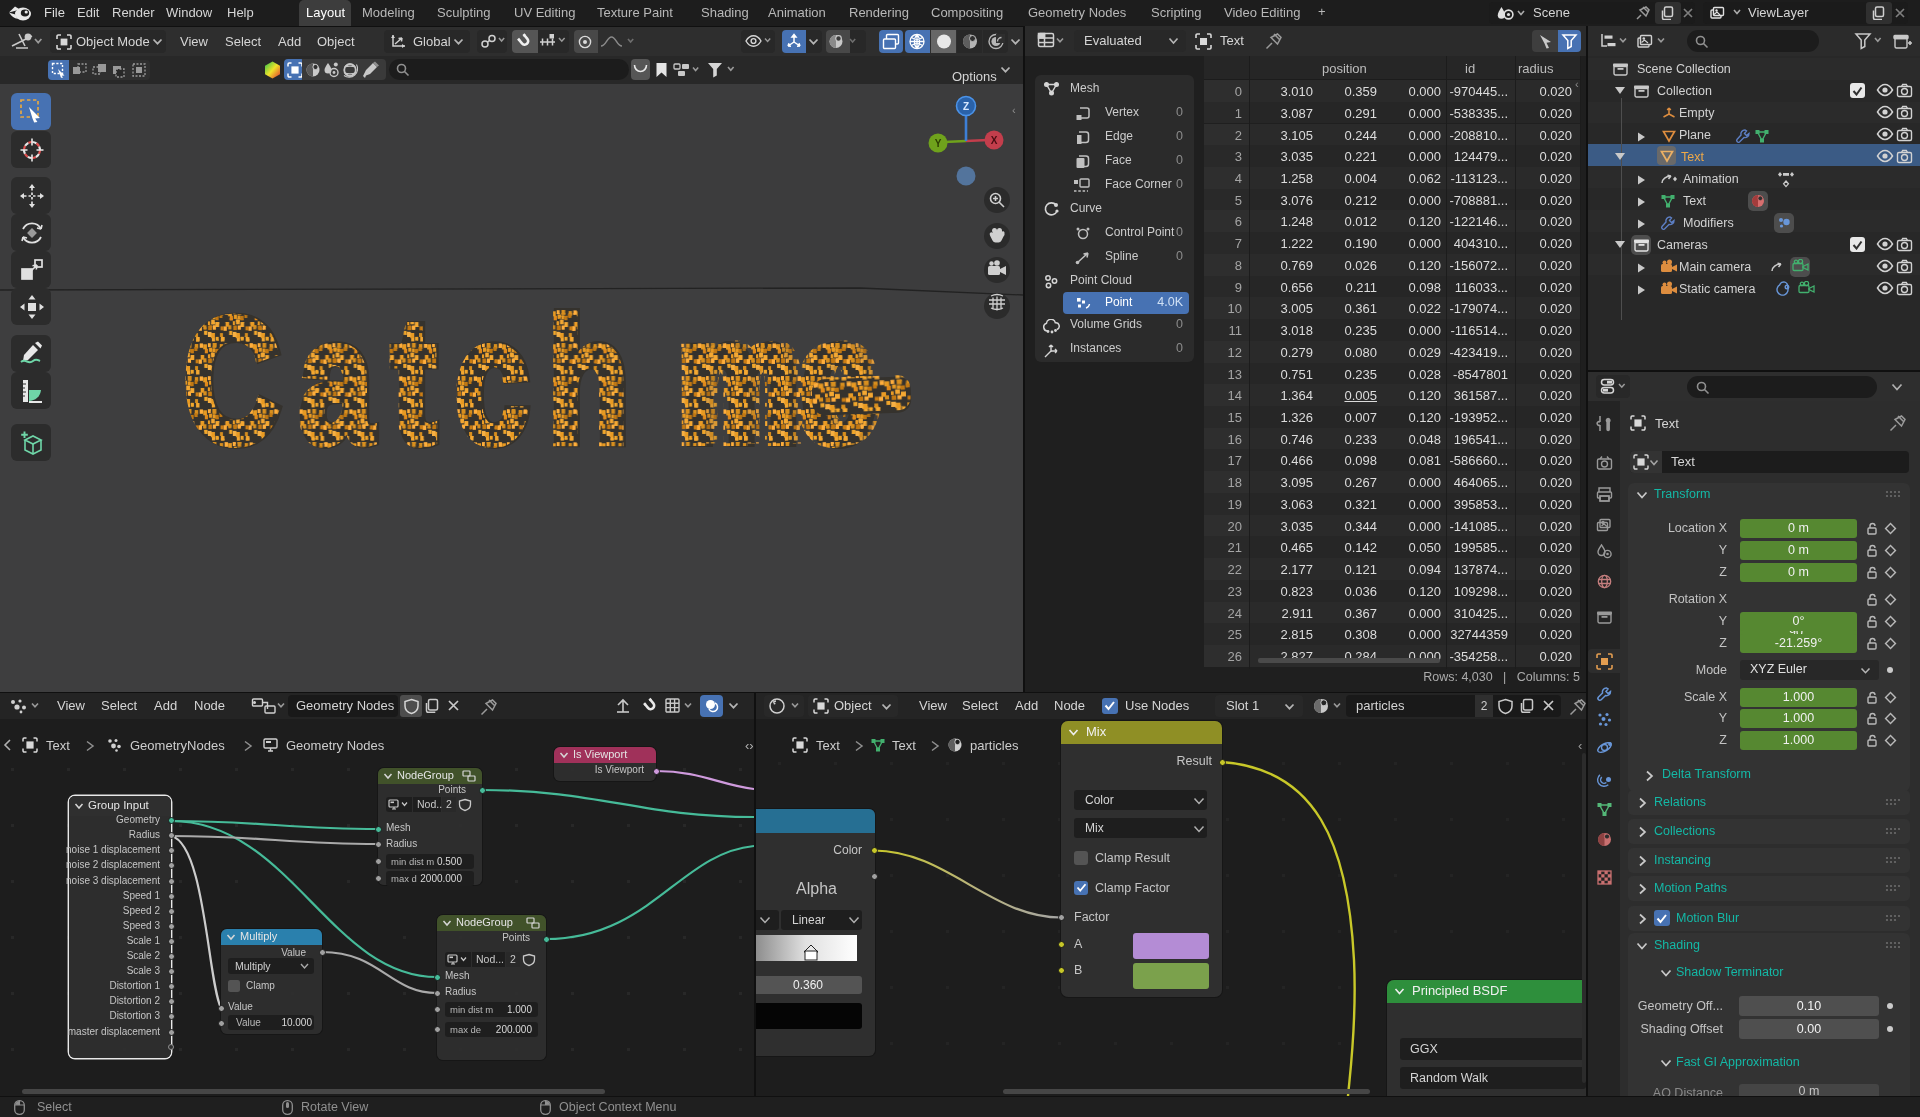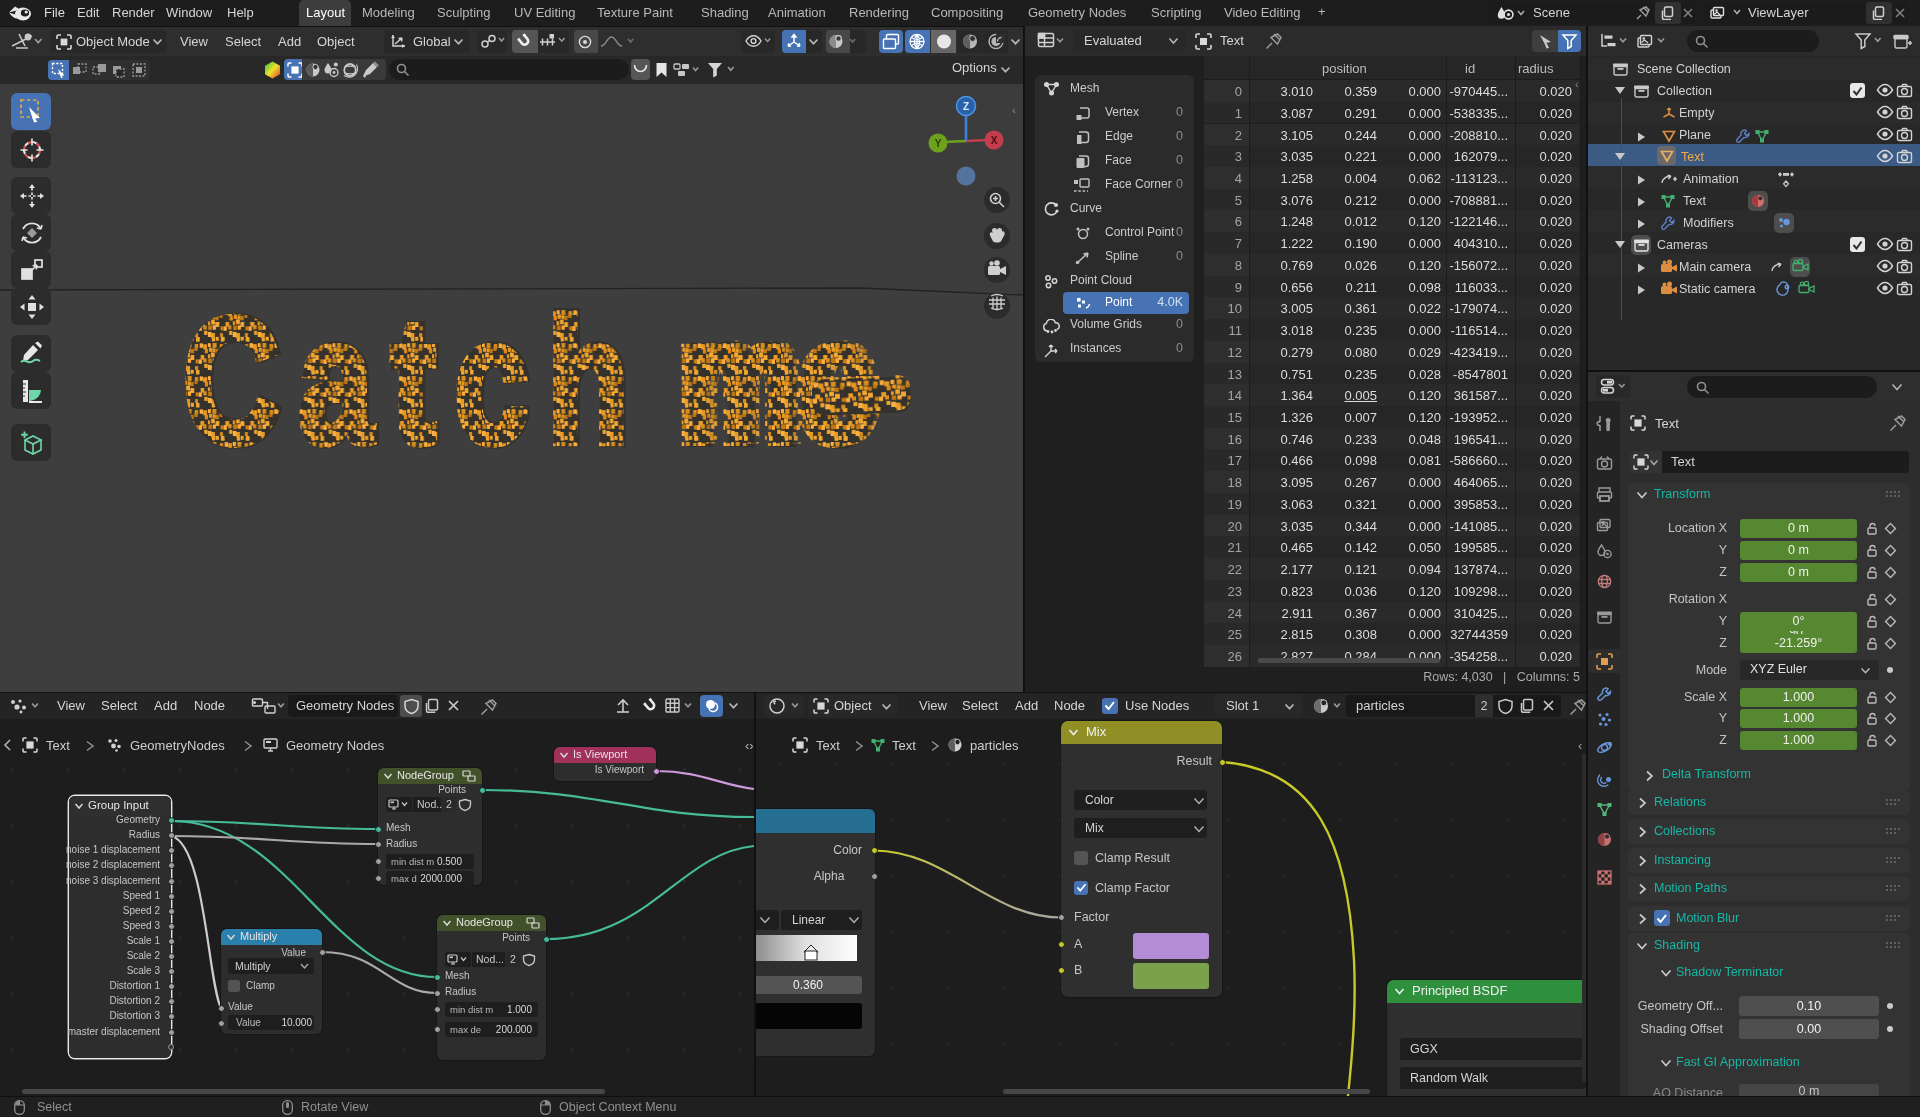--- a/index.html
+++ b/index.html
@@ -304,21 +304,21 @@
           <rect x="1" y="2" width="6" height="5" rx="1" fill="none" stroke="#c8c8c8" stroke-width="1.3"></rect>
           <rect x="9" y="2" width="7" height="5" rx="1"></rect>
           <rect x="5" y="9" width="7" height="5" rx="1"></rect>
           <path d="M20 5.5 l2.6 3 2.6 -3" stroke="#9a9a9a" stroke-width="1.5" fill="none"></path>
         </g>
       </svg>
  <svg class="abs" style="left:706px;top:5px;" width="34" height="18" viewBox="0 0 34 18">
         <path d="M2 2 H16 L10.8 8 V14.5 L7.2 16.5 V8 Z" fill="#d5d5d5"></path>
         <path d="M22 6 l2.8 3.2 2.8 -3.2" stroke="#9a9a9a" stroke-width="1.6" fill="none"></path>
       </svg>
- <div class="abs txt" style="left:952px;top:4px;">Options</div>
+ <div class="abs txt" style="left:952px;top:13px;">Options</div>
  <svg class="abs" style="left:1000px;top:10px;" width="11" height="8" viewBox="0 0 11 8">
         <path d="M1.5 1.5 l4 4.2 l4 -4.2" stroke="#b5b5b5" stroke-width="1.7" fill="none"></path>
       </svg>
 </div>
 
 <div class="abs" id="viewport" style="left:0;top:84px;width:1023px;height:608px;background:#3c3c3d;overflow:hidden;">
  <svg class="abs" style="left:0;top:0;" width="1023" height="608" viewBox="0 0 1023 608">
   <defs>
    <pattern id="pdots" width="33" height="33" patternUnits="userSpaceOnUse">
     <rect x="17.3" y="27.0" width="4.5" height="4.5" fill="#f4a832"></rect>
@@ -542,21 +542,21 @@
  <div class="abs ssv" style="left:282px;top:101.5px;">0.244</div>
  <div class="abs ssv" style="left:346px;top:101.5px;">0.000</div>
  <div class="abs ssv" style="left:413px;top:101.5px;">-208810...</div>
  <div class="abs ssv" style="left:477px;top:101.5px;">0.020</div>
  <div class="abs" style="left:179px;top:119.2px;width:45px;height:21.73px;background:#292929;"></div>
  <div class="abs" style="left:225px;top:119.2px;width:330px;height:21.73px;background:#262626;"></div>
  <div class="abs ssn" style="left:150px;top:123.2px;">3</div>
  <div class="abs ssv" style="left:218px;top:123.2px;">3.035</div>
  <div class="abs ssv" style="left:282px;top:123.2px;">0.221</div>
  <div class="abs ssv" style="left:346px;top:123.2px;">0.000</div>
- <div class="abs ssv" style="left:413px;top:123.2px;">162079...</div>
+ <div class="abs ssv" style="left:413px;top:123.2px;">124479...</div>
  <div class="abs ssv" style="left:477px;top:123.2px;">0.020</div>
  <div class="abs" style="left:179px;top:140.9px;width:45px;height:21.73px;background:#2e2e2e;"></div>
  <div class="abs" style="left:225px;top:140.9px;width:330px;height:21.73px;background:#2a2a2a;"></div>
  <div class="abs ssn" style="left:150px;top:144.9px;">4</div>
  <div class="abs ssv" style="left:218px;top:144.9px;">1.258</div>
  <div class="abs ssv" style="left:282px;top:144.9px;">0.004</div>
  <div class="abs ssv" style="left:346px;top:144.9px;">0.062</div>
  <div class="abs ssv" style="left:413px;top:144.9px;">-113123...</div>
  <div class="abs ssv" style="left:477px;top:144.9px;">0.020</div>
  <div class="abs" style="left:179px;top:162.7px;width:45px;height:21.73px;background:#292929;"></div>
@@ -1819,21 +1819,21 @@
           </linearGradient>
   </defs>
   <rect x="0" y="26" width="830" height="377" fill="url(#ndots2)"></rect>
   <path d="M118 157.5 C 190 157.5, 235 224.5, 305 224.5" stroke="url(#ygr)" stroke-width="2.2" fill="none"></path>
   <path d="M466 69 C 560 76, 592 150, 598 267 C 601 330, 594 380, 592 403" stroke="#c8c829" stroke-width="2.4" fill="none"></path>
  </svg>
  <div class="abs" style="left:-16px;top:115.6px;width:135px;height:247px;background:#2f2f2f;border-radius:6px;box-shadow:0 0 0 1px #161616;"></div>
  <div class="abs" style="left:-16px;top:115.6px;width:135px;height:24px;background:#266f93;border-radius:6px 6px 0 0;"></div>
  <div class="abs ngl" style="left:40px;top:150px;width:66px;text-align:right;font-size:12px;">Color</div>
  <div class="abs" style="left:114.5px;top:154.0px;width:7px;height:7px;background:#c7c729;border-radius:50%;border:1px solid #191919;"></div>
- <div class="abs ngl" style="left:40px;top:176px;width:66px;text-align:center;font-size:12px;">Alpha</div>
+ <div class="abs ngl" style="left:40px;top:187px;width:66px;text-align:left;font-size:16px;">Alpha</div>
  <div class="abs" style="left:114.5px;top:179.5px;width:7px;height:7px;background:#a0a0a0;border-radius:50%;border:1px solid #191919;"></div>
  <div class="abs" style="left:-2px;top:216.5px;width:25px;height:20px;background:#1e1e1e;border-radius:3px;"></div>
  <svg class="abs" style="left:3px;top:223px;" width="12" height="9" viewBox="0 0 12 9">
         <path d="M1.5 1.5 l4.5 5 l4.5 -5" stroke="#b0b0b0" stroke-width="1.5" fill="none"></path>
       </svg>
  <div class="abs" style="left:25px;top:216.5px;width:81px;height:20px;background:#1e1e1e;border-radius:3px;color:#d5d5d5;font-size:12px;line-height:20px;padding-left:11px;">Linear</div>
  <svg class="abs" style="left:92px;top:223px;" width="12" height="9" viewBox="0 0 12 9">
         <path d="M1.5 1.5 l4.5 5 l4.5 -5" stroke="#b0b0b0" stroke-width="1.5" fill="none"></path>
       </svg>
  <svg class="abs" style="left:-2px;top:241.8px;" width="108" height="32" viewBox="0 0 108 32">

